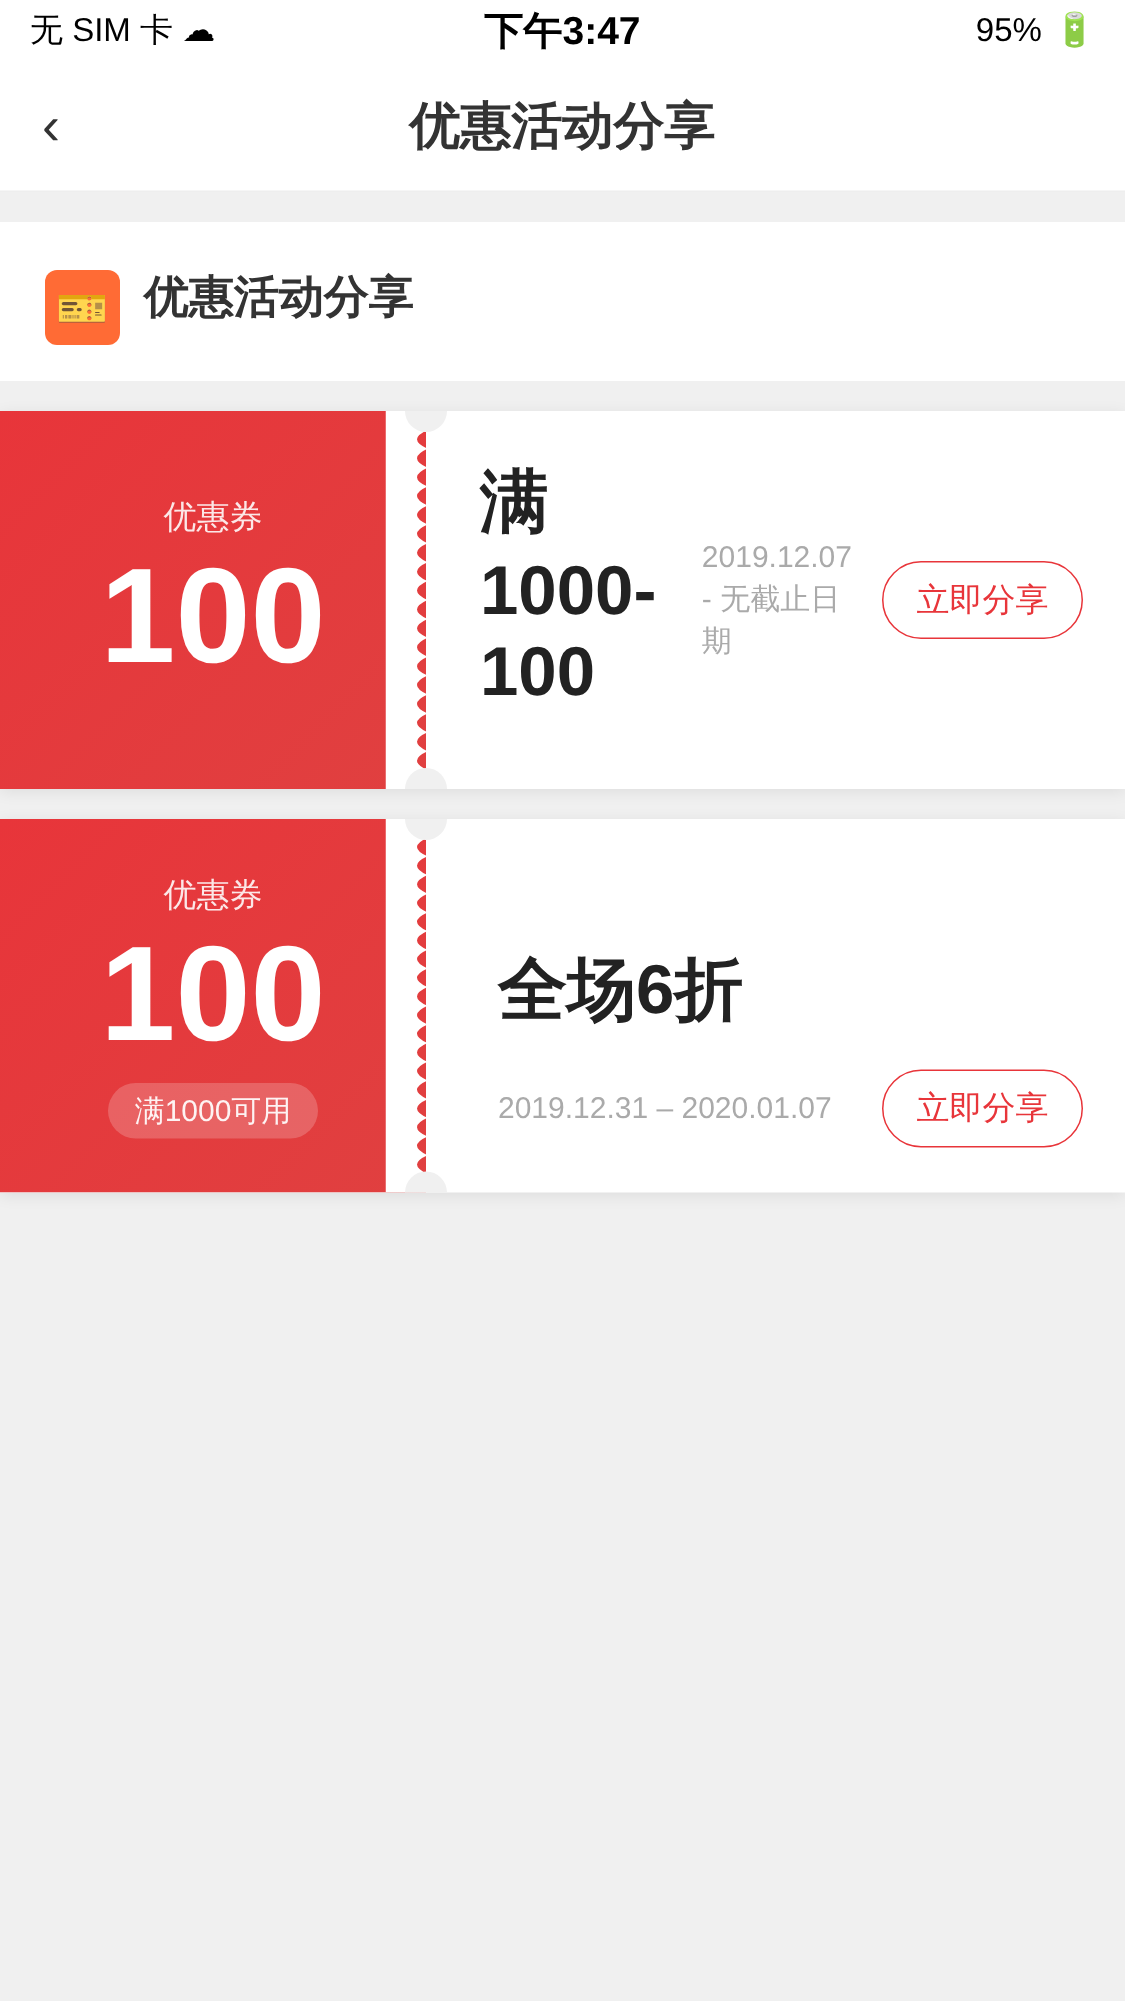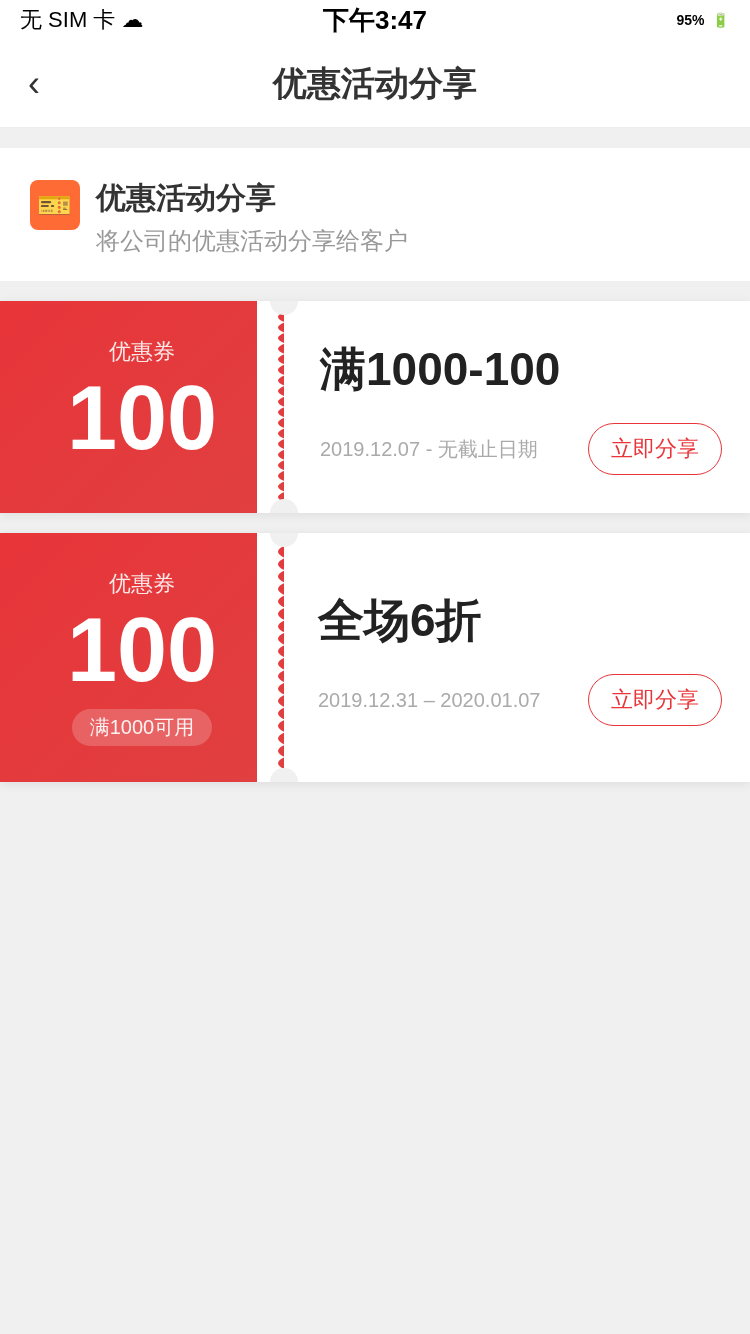--- a/index.html
+++ b/index.html
@@ -34,22 +34,21 @@
       font-size: 26px;
       font-weight: 600;
       position: absolute;
       left: 50%;
       transform: translateX(-50%);
     }
     .status-right {
       display: flex;
       align-items: center;
       gap: 8px;
-      font-size: 14px;
-      font-weight: bold;
+      font-size: 22px;
     }
 
     
     .nav-bar {
       width: 750px;
       height: 88px;
       background: #fff;
       display: flex;
       align-items: center;
       justify-content: center;
@@ -166,21 +165,20 @@
   <span class="nav-back">‹</span>
   <span class="nav-title">优惠活动分享</span>
 </div>
 
 <div class="section-header">
   <div class="section-icon">
     <span>🎫</span>
   </div>
   <div class="section-text">
     <h2>优惠活动分享</h2>
-    <p>将公司的优惠活动分享给客户</p>
   </div>
 </div>
 
 <div class="coupon-list" id="coupon-list">
 <div class="coupon-wrapper">
       <div style="display:flex; align-items:stretch; position:relative;">
 
         <div style="
           width: 284px;
           background: linear-gradient(135deg, #e8353a, #e04040);
@@ -220,21 +218,21 @@
             " fill="#fff"></path>
           </svg>
 
           <div style="font-size:22px; color:rgba(255,255,255,0.88); margin-bottom:6px;">优惠券</div>
           <div style="font-size:90px; font-weight:800; color:#fff; line-height:1; margin-bottom:14px;">100</div>
         </div>
 
         <div style="
           flex: 1;
           display: flex;
-          flex-direction: column;
+          flex-direction: row;
           justify-content: center;
           padding: 30px 28px 30px 36px;
         ">
           <div style="font-size:46px; font-weight:700; color:#222; margin-bottom:22px;">满1000-100</div>
           <div style="display:flex; align-items:center; justify-content:space-between; gap:20px;">
             <div style="font-size:20px; color:#aaa; flex:1; line-height:1.4;">2019.12.07 - 无截止日期</div>
             <button style="
               border: 1.5px solid #e8353a;
               color: #e8353a;
               background: #fff;
@@ -293,22 +291,22 @@
 
           <div style="font-size:22px; color:rgba(255,255,255,0.88); margin-bottom:6px;">优惠券</div>
           <div style="font-size:90px; font-weight:800; color:#fff; line-height:1; margin-bottom:14px;">100</div>
           <div style="font-size:20px; color:rgba(255,255,255,0.92); background:rgba(255,255,255,0.2); padding:5px 18px; border-radius:20px;text-align:center;">满1000可用</div>
         </div>
 
         <div style="
           flex: 1;
           display: flex;
           flex-direction: column;
-          justify-content: center;
-          padding: 30px 28px 30px 34px;
+          justify-content: flex-end;
+          padding: 30px 28px 30px 48px;
         ">
           <div style="font-size:46px; font-weight:700; color:#222; margin-bottom:22px;">全场6折</div>
           <div style="display:flex; align-items:center; justify-content:space-between; ">
             <div style="font-size:20px; color:#aaa; flex:1; line-height:1.4;">2019.12.31 – 2020.01.07</div>
             <button style="
               border: 1.5px solid #e8353a;
               color: #e8353a;
               background: #fff;
               border-radius: 30px;
               padding: 10px 22px;

